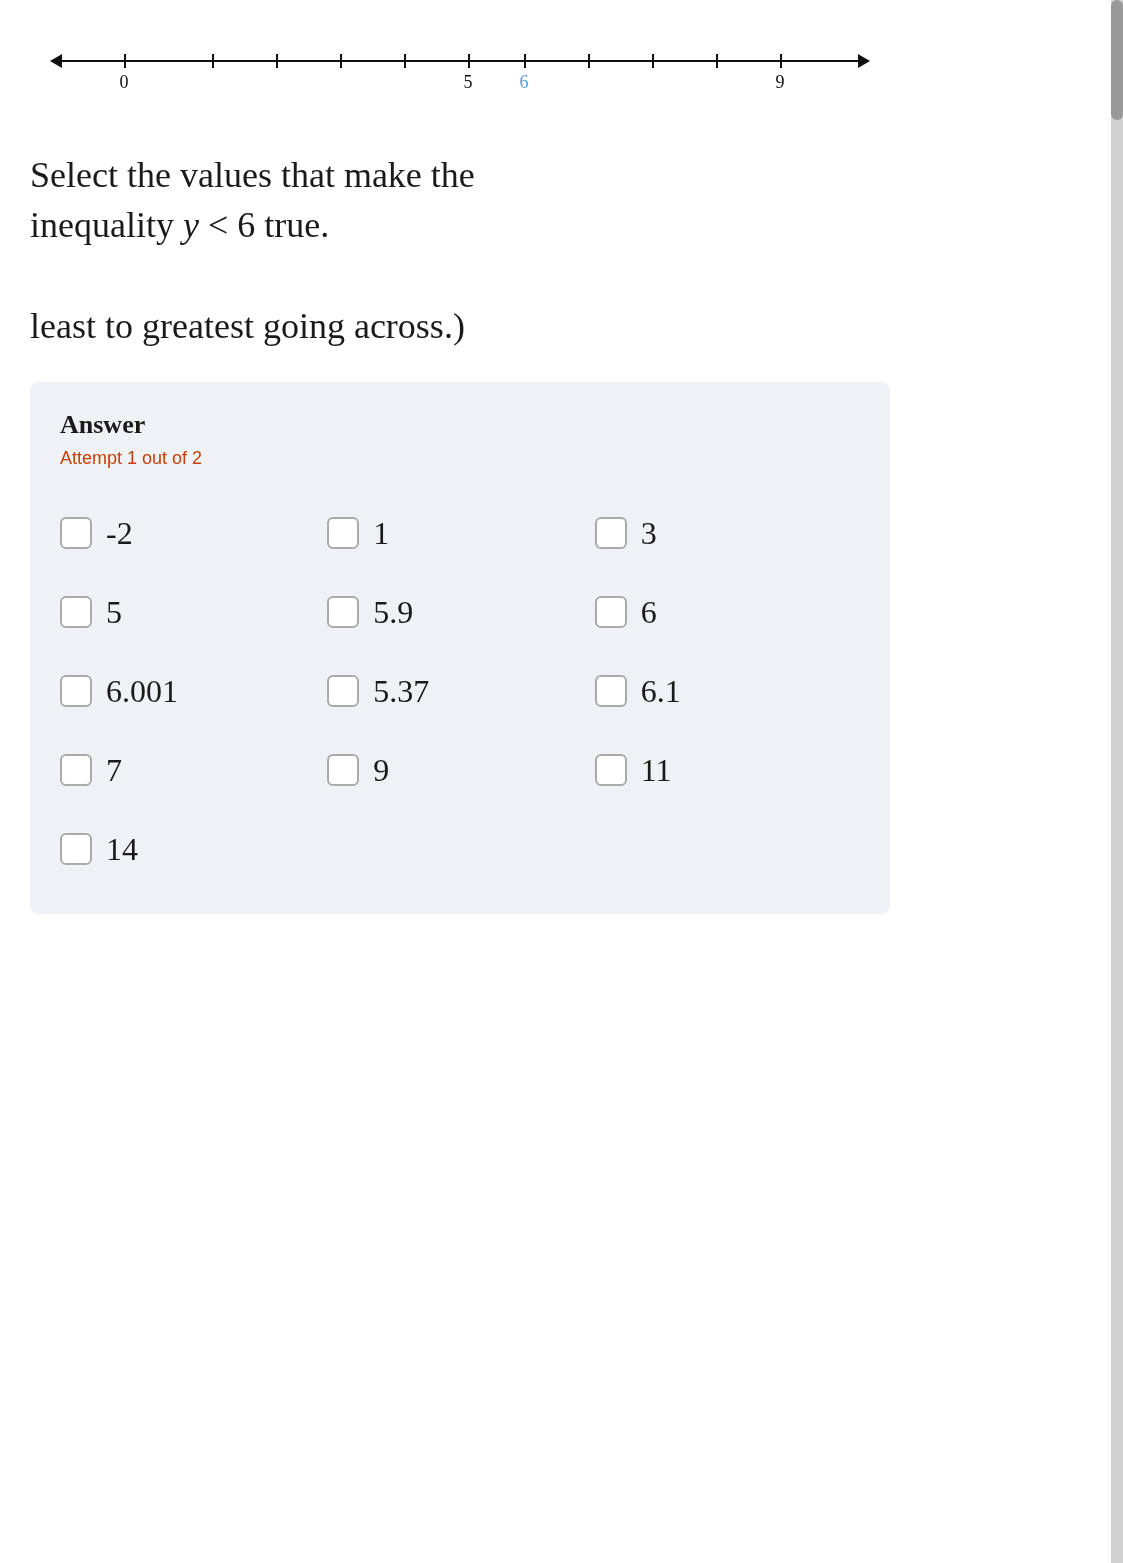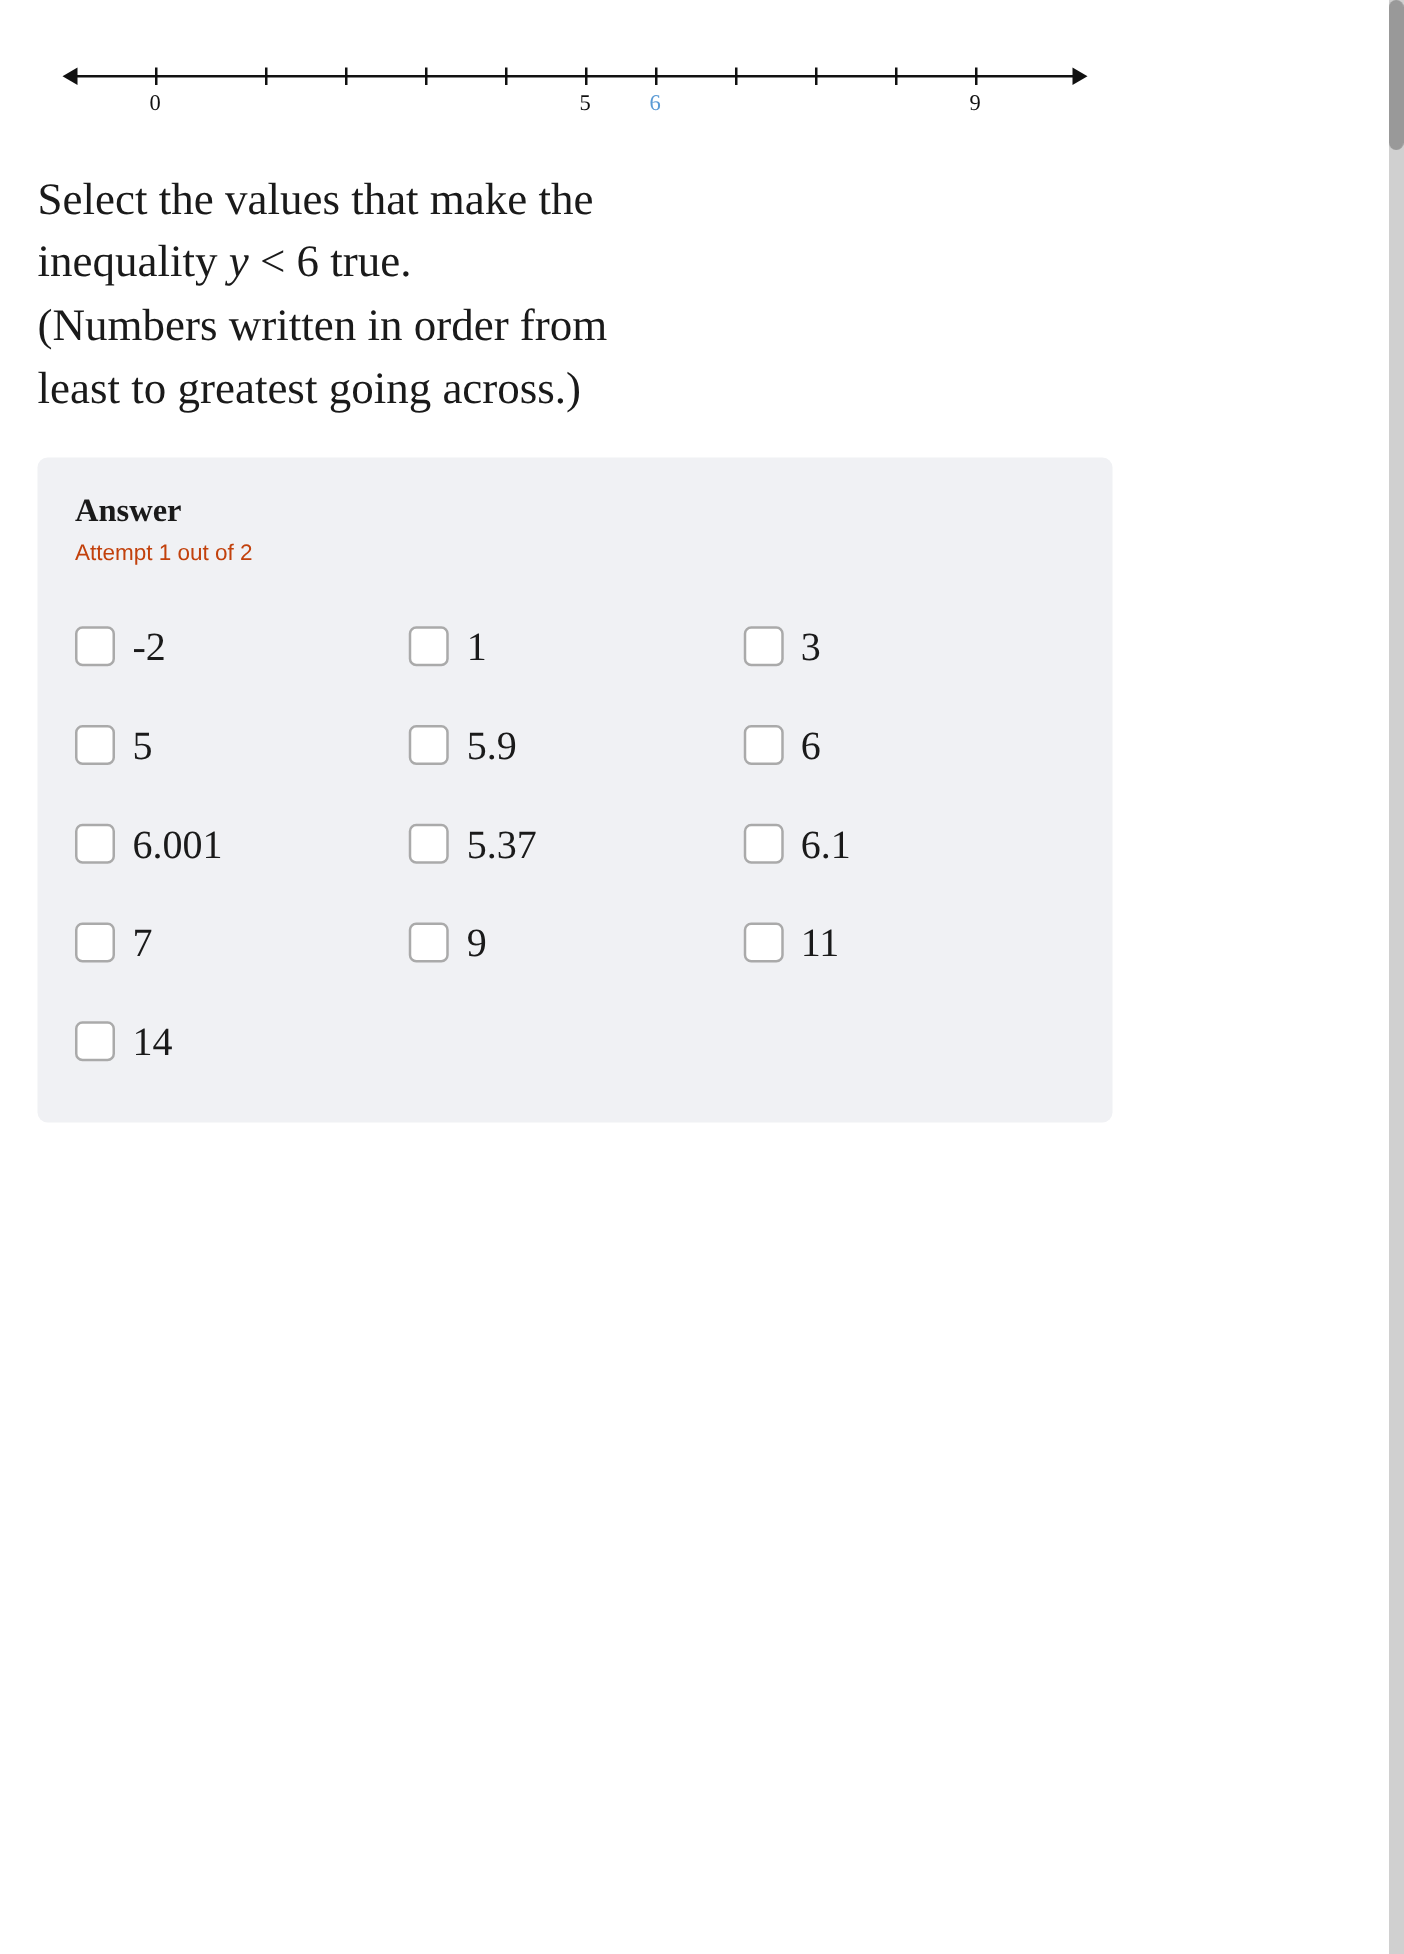--- a/index.html
+++ b/index.html
@@ -77,21 +77,21 @@
 
     .tick-label.highlight {
       color: #5b9bd5;
     }
 
     
     .question-text {
       font-size: 36px;
       line-height: 1.4;
       color: #1a1a1a;
-      margin: 4px 0 30px 0;
+      margin: 20px 0 30px 0;
       font-family: Georgia, 'Times New Roman', serif;
     }
 
     .question-text em {
       font-style: italic;
     }
 
     
     .answer-section {
       background: #f0f1f4;
@@ -196,21 +196,21 @@
       <div class="tick" style="left:82%;"></div>
 
       <div class="tick" style="left:90%;"></div>
       <div class="tick-label" style="left:90%;">9</div>
     </div>
   </div>
 
   <div class="question-text">
     <span>Select the values that make the</span><br>
     <span>inequality </span><em>y</em><span> &lt; 6 true.</span><br>
-    <span>(Numbers written in order from</span><br>
+    <br>
     <span>least to greatest going across.)</span>
   </div>
 
   <div class="answer-section">
     <div class="answer-title">Answer</div>
     <div class="attempt-text">Attempt 1 out of 2</div>
 
     <div class="checkbox-grid" id="checkbox-grid">
 
     <div class="checkbox-item">

